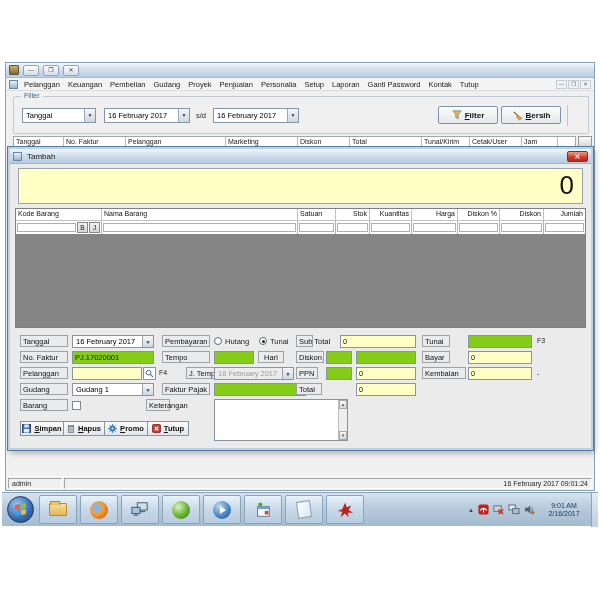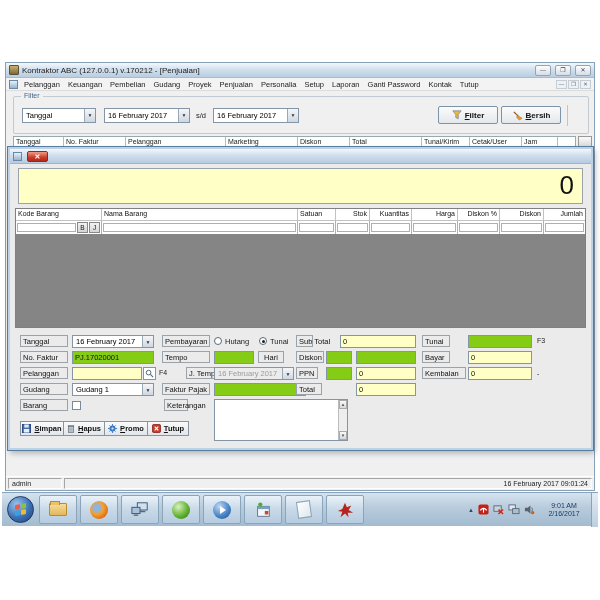--- a/index.html
+++ b/index.html
@@ -150,21 +150,20 @@
     border:1px solid #8fa4b4; transform:rotate(-8deg); }
 </style>
 </head>
 <body>
 
 <div class="canvas">
 
   <div class="main-window">
     <div class="titlebar">
       <span class="app-ico"></span>
-      <span class="title">Kontraktor ABC (127.0.0.1) v.170212 - [Penjualan]</span>
       <span class="win-btn">—</span>
       <span class="win-btn">❐</span>
       <span class="win-btn">✕</span>
     </div>
 
     <div class="menubar">
       <span class="mdi-ico"></span>
       <span class="menu-item">Pelanggan</span>
       <span class="menu-item">Keuangan</span>
       <span class="menu-item">Pembelian</span>
@@ -231,20 +230,21 @@
 
     <div class="statusbar">
       <span class="sb-panel sb-user">admin</span>
       <span class="sb-panel sb-main">16 February 2017  09:01:24</span>
     </div>
   </div>
 
   <div class="dlg">
     <div class="dlg-titlebar">
       <span class="mdi-ico"></span>
+      <span class="title">Tambah</span>
       <span class="dlg-close">✕</span>
     </div>
 
     <div class="total-strip">0</div>
 
     <div class="grid">
       <div class="g-row">
         <span class="g-cell" style="width:86px;">Kode Barang</span>
         <span class="g-cell" style="width:196px;">Nama Barang</span>
         <span class="g-cell" style="width:38px;">Satuan</span>
@@ -321,21 +321,21 @@
     <span class="lbl" style="left:152px; top:202px; width:48px;">Tempo</span>
     <span class="fld" style="left:204px; top:202px; width:40px;"></span>
     <span class="lbl" style="left:248px; top:202px; width:26px; justify-content:center;">Hari</span>
     <span class="lbl" style="left:152px; top:218px; width:48px;margin-left:24px;">J. Tempo</span>
     <div class="combo disabled" style="left:204px; top:218px; width:80px; height:13px;">
       <span class="val">16 February 2017</span>
       <span class="arr">▼</span>
     </div>
     <span class="lbl" style="left:152px; top:234px; width:48px;">Faktur Pajak</span>
     <span class="fld" style="left:204px; top:234px; width:92px;"></span>
-    <span class="lbl" style="left:154px; top:250px; width:24px;">Keterangan</span>
+    <span class="lbl" style="left:136px; top:250px; width:24px;">Keterangan</span>
     <div class="memo" style="left:204px; top:250px; width:134px; height:42px;">
       <div class="memo-sb">
         <span class="sb-arrow">▲</span>
         <span class="sb-arrow">▼</span>
       </div>
     </div>
 
     <span class="lbl" style="left:286px; top:186px; width:17px;">Sub Total</span>
     <span class="fld yfld" style="left:330px; top:186px; width:76px;">0</span>
     <span class="lbl" style="left:286px; top:202px; width:28px;">Diskon</span>

